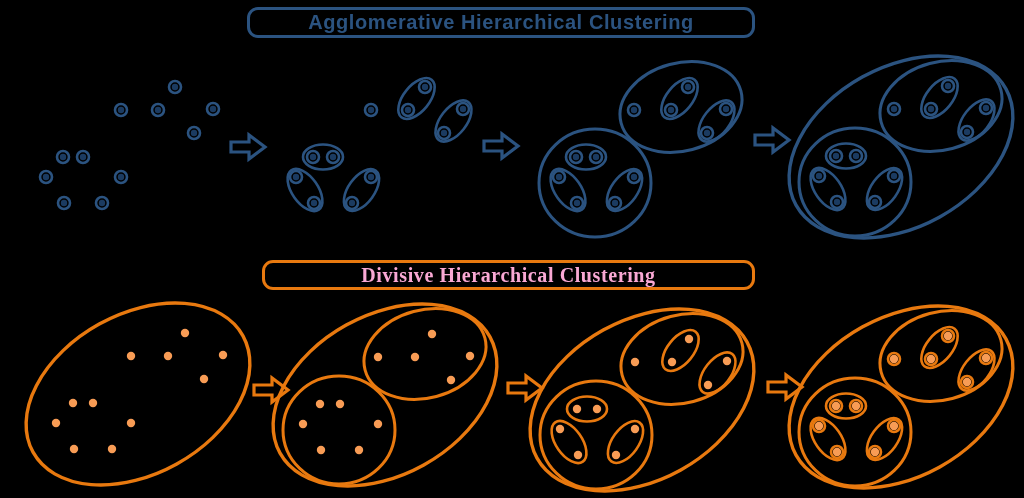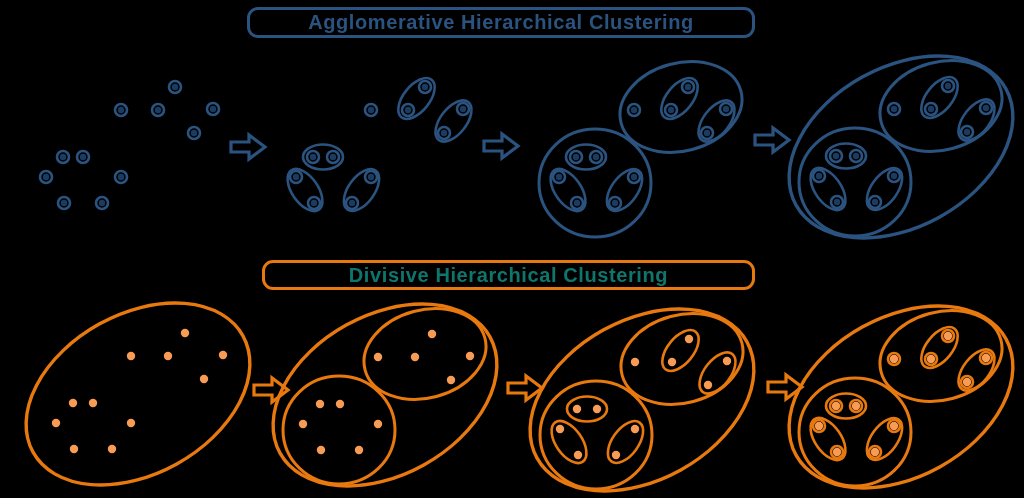--- a/index.html
+++ b/index.html
@@ -22,21 +22,21 @@
   .title-box.divis{left:262px;top:260px;width:493px;height:30px;}
   svg.diagram{position:absolute;left:0;top:0;}
 </style>
 </head>
 <body style="background: rgb(0, 0, 0);">
 
 <div class="title-box agglo" style="border-color: rgb(43, 83, 128); color: rgb(43, 83, 128);">
   <span>Agglomerative Hierarchical Clustering</span>
 </div>
 
-<div class="title-box divis" style="border-color: rgb(232, 121, 15); color: #0f766e;">
+<div class="title-box divis" style="border-color: rgb(232, 121, 15); color: #f9a8d4; font-family: Liberation Serif, serif;">
   <span>Divisive Hierarchical Clustering</span>
 </div>
 
 <svg class="diagram" width="1024" height="498" viewBox="0 0 1024 498">
     <g transform="translate(40,80)">
       <circle cx="81" cy="30" r="6" fill="none" stroke="#2B5380" stroke-width="2.6"></circle>
       <circle cx="118" cy="30" r="6" fill="none" stroke="#2B5380" stroke-width="2.6"></circle>
       <circle cx="135" cy="7" r="6" fill="none" stroke="#2B5380" stroke-width="2.6"></circle>
       <circle cx="173" cy="29" r="6" fill="none" stroke="#2B5380" stroke-width="2.6"></circle>
       <circle cx="154" cy="53" r="6" fill="none" stroke="#2B5380" stroke-width="2.6"></circle>

